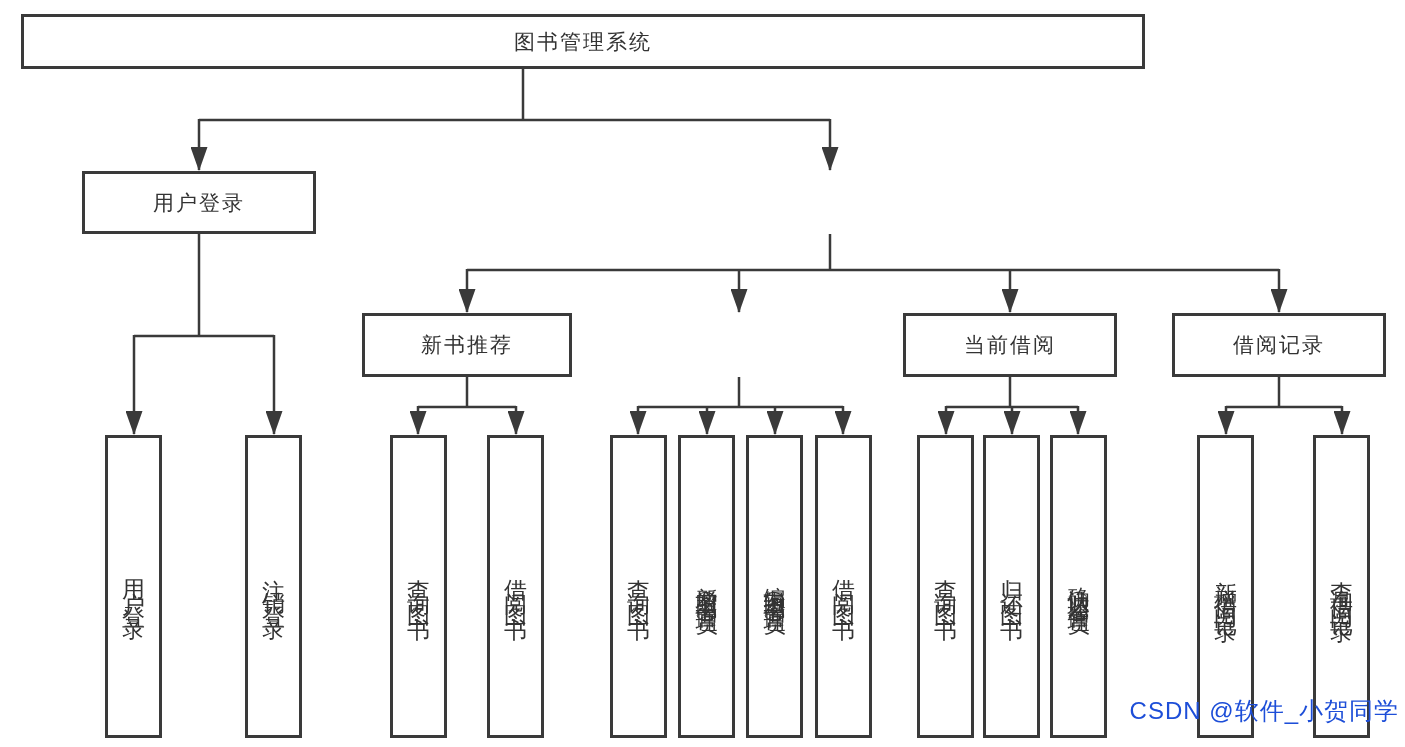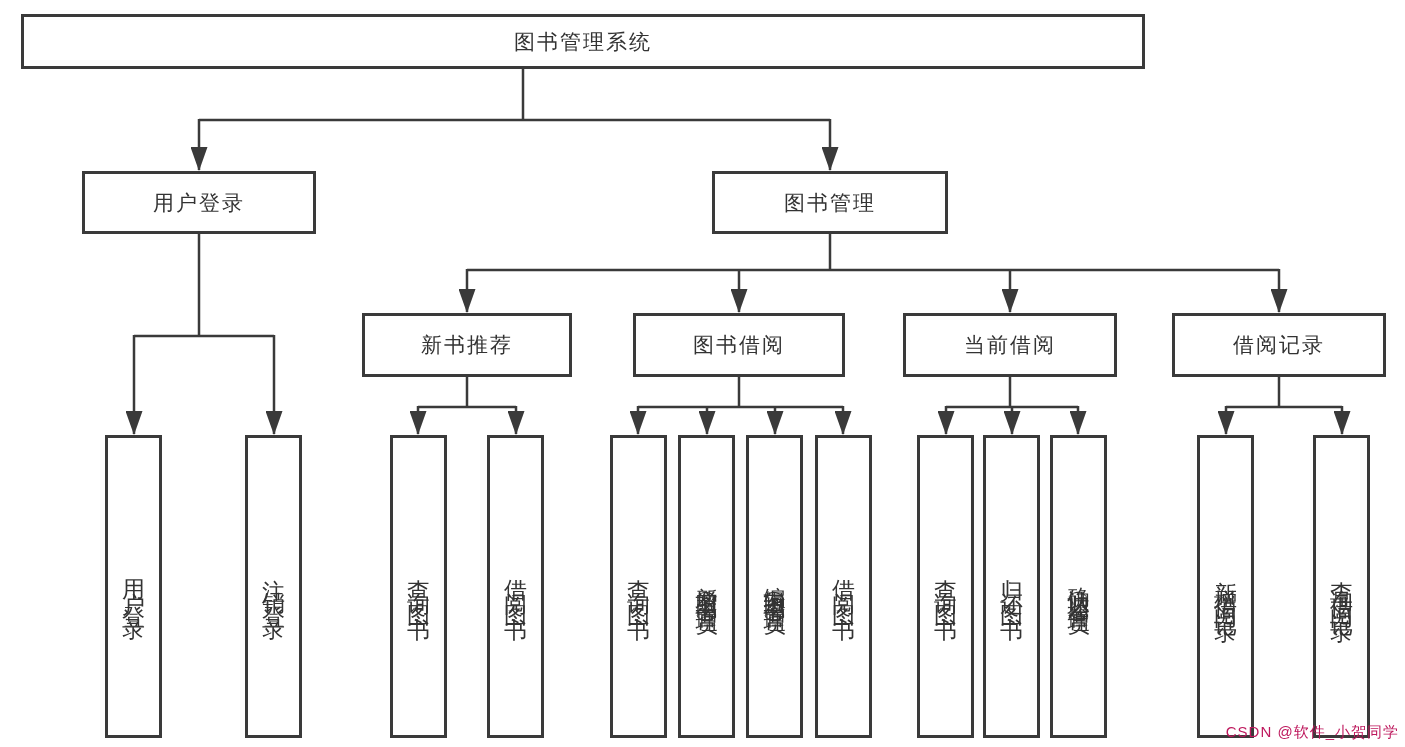--- a/index.html
+++ b/index.html
@@ -55,23 +55,23 @@
     color: #333333;
     font-size: 23px;
     letter-spacing: 13px;
     line-height: 1;
   }
   .vbox .label.med  { letter-spacing: 8px; }
   .vbox .label.tight { letter-spacing: 4px; font-size: 22px; }
   #watermark {
     position: absolute;
     right: 6px;
-    bottom: 5px;
-    color: #be185d;
-    font-size: 15px;
+    bottom: 20px;
+    color: #1d4ed8;
+    font-size: 24px;
     letter-spacing: 1px;
     z-index: 3;
     white-space: nowrap;
   }
 </style>
 </head>
 <body>
 
 <div id="canvas">
 
@@ -125,29 +125,23 @@
     </g>
   </svg>
 
   <div class="box" style="left:21px; top:14px; width:1124px; height:55px;">
     <span class="label">图书管理系统</span>
   </div>
 
   <div class="box" style="left:82px; top:171px; width:234px; height:63px;">
     <span class="label">用户登录</span>
   </div>
-  <div class="box" style="left:712px; top:171px; width:236px; height:63px;">
-    <span class="label">图书管理</span>
-  </div>
 
   <div class="box" style="left:362px; top:313px; width:210px; height:64px;text-align:center;">
     <span class="label">新书推荐</span>
-  </div>
-  <div class="box" style="left:633px; top:313px; width:212px; height:64px;">
-    <span class="label">图书借阅</span>
   </div>
   <div class="box" style="left:903px; top:313px; width:214px; height:64px;">
     <span class="label">当前借阅</span>
   </div>
   <div class="box" style="left:1172px; top:313px; width:214px; height:64px;">
     <span class="label">借阅记录</span>
   </div>
 
   <div class="vbox" style="left:105px;">
     <span class="label">用户登录</span>

